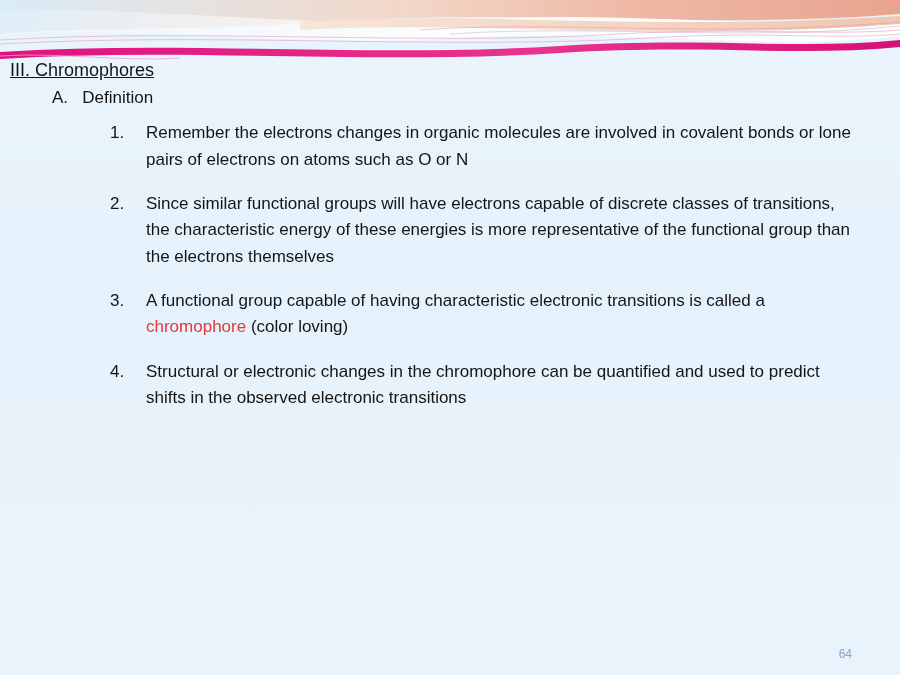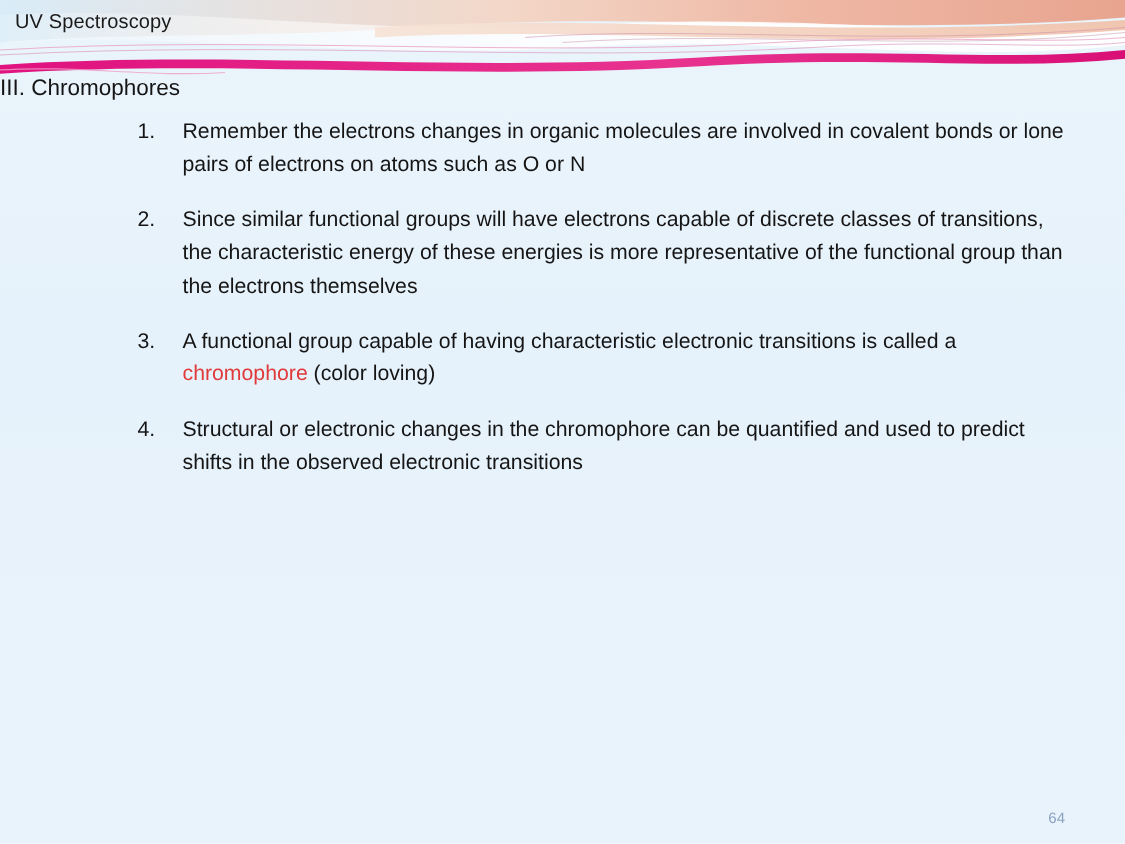--- a/index.html
+++ b/index.html
@@ -50,22 +50,24 @@
   
   .content {
     position: absolute;
     left: 0;
     top: 58px;
     width: 900px;
   }
   .lvl1 {
     font-size: 18px;
     color: #151515;
+    margin-left: 10px;
     line-height: 1.35;
     font-family: "Liberation Sans", sans-serif;
+    text-decoration: underline;
   }
   .lvl2 {
     font-size: 17px;
     color: #151515;
     margin-left: 52px;
     margin-top: 5px;
     line-height: 1.35;
     font-family: "Liberation Sans", sans-serif;
   }
   .lvl3-list {
@@ -142,31 +144,33 @@
       <path d="M0,44 C220,32 440,50 650,38 C760,31 840,40 900,34" stroke="#d98fb8" stroke-width="0.7" fill="none" opacity="0.7"></path>
       <path d="M420,30 C560,20 700,38 900,22" stroke="#c98aa8" stroke-width="0.6" fill="none" opacity="0.7"></path>
       <path d="M450,34 C600,24 740,42 900,26" stroke="#b9839a" stroke-width="0.6" fill="none" opacity="0.6"></path>
 
       <path d="M0,52 C180,40 360,58 560,46 C700,37 800,50 900,40 L900,47 C800,57 700,44 560,53 C360,65 180,47 0,59 Z" fill="url(#g-pink)"></path>
 
       <path d="M0,56 C60,52 120,62 180,58" stroke="#f0a0c8" stroke-width="1" fill="none" opacity="0.8"></path>
     </svg>
   </div>
 
-  <div class="title-bar">
-    <div class="slide-title">UV Spectroscopy</div>
-  </div>
 
   <div class="content">
 
     <div class="lvl1">
       <span>III.</span>
       <span>Chromophores</span>
     </div>
 
+    <div class="lvl2">
+      <span>A.</span>
+      &nbsp;
+      <span>Definition</span>
+    </div>
 
     <div class="lvl3-list">
 
       <div class="lvl3">
         <div class="num">1.</div>
         <div class="txt">Remember the electrons changes in organic molecules are involved in covalent bonds or lone pairs of electrons on atoms such as O or N</div>
       </div>
 
       <div class="lvl3">
         <div class="num">2.</div>

